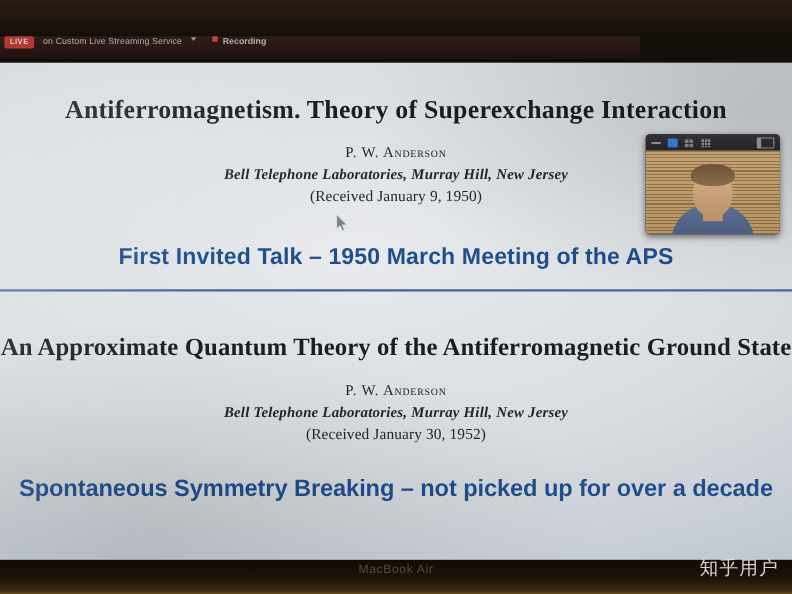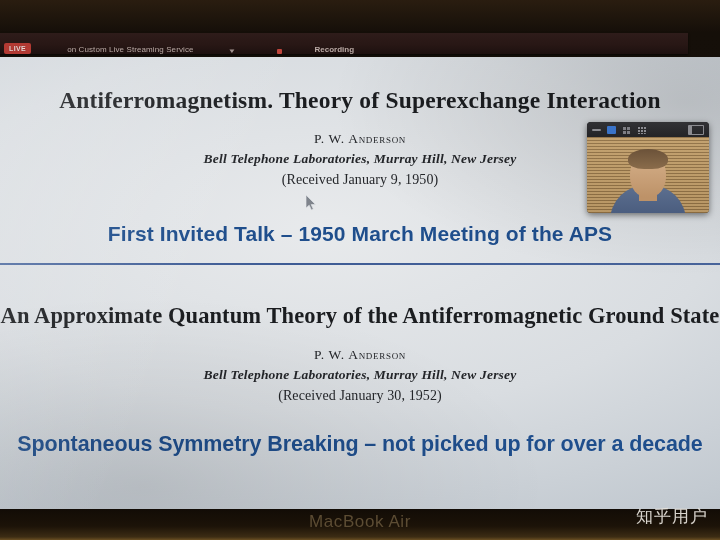--- a/index.html
+++ b/index.html
@@ -30,29 +30,28 @@
     background:
       linear-gradient(180deg, #2a1d10 0%, #150f09 6%, #120d07 60%, #1d1409 92%, #3a2a14 100%),
       linear-gradient(90deg, #1a1209 0%, #0d0a06 20%, #0b0805 80%, #1e1408 100%);
   }
 
   
   .live-bar {
     position: absolute;
     left: 0;
     top: 33px;
-    width: 688px;
+    width: 582px;
     height: 21px;
     background: linear-gradient(180deg, #2e1c1a 0%, #281715 55%, #1d100f 100%);
     display: flex;
-    align-items: flex-end;
+    align-items: flex-start;
     padding-left: 4px;
     box-sizing: border-box;
     box-shadow: 0 1px 2px rgba(0,0,0,.6);
-    gap: 28px;
   }
   .live-badge {
     background: #b33a33;
     color: #f1d7d4;
     font-size: 7px;
     font-weight: bold;
     letter-spacing: .4px;
     padding: 2px 5px 2px 5px;
     border-radius: 2px;
     line-height: 1;
@@ -301,21 +300,21 @@
     height: 31px;
     background: linear-gradient(180deg, #120c06 0%, #1c1308 55%, #3c2c14 90%, #6a4f22 100%);
   }
   .macbook-label {
     position: absolute;
     left: 0;
     top: 512px;
     width: 720px;
     text-align: center;
     color: #5c4c33;
-    font-size: 17px;
+    font-size: 11px;
     letter-spacing: .6px;
     filter: blur(.4px);
   }
 
   
   .watermark {
     position: absolute;
     right: 12px;
     bottom: 12px;
     color: #e8e4dd;

